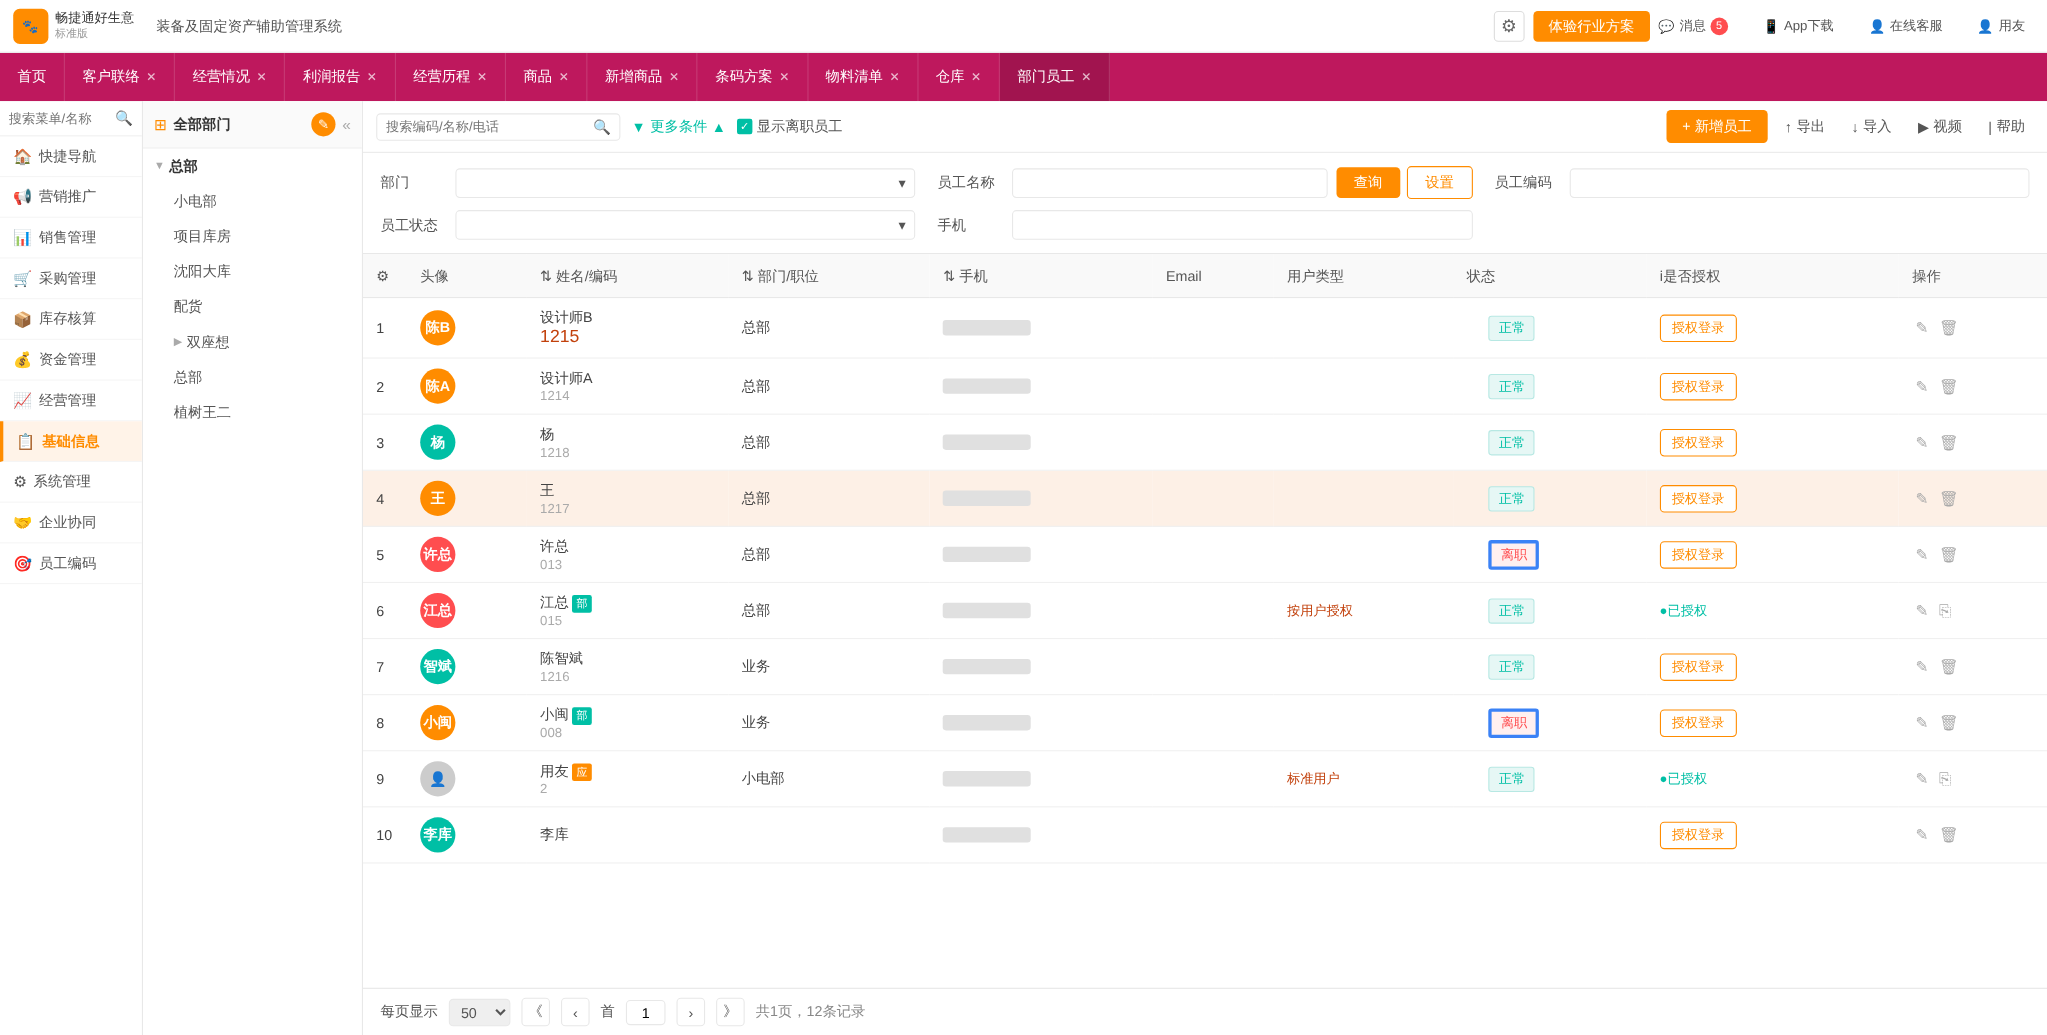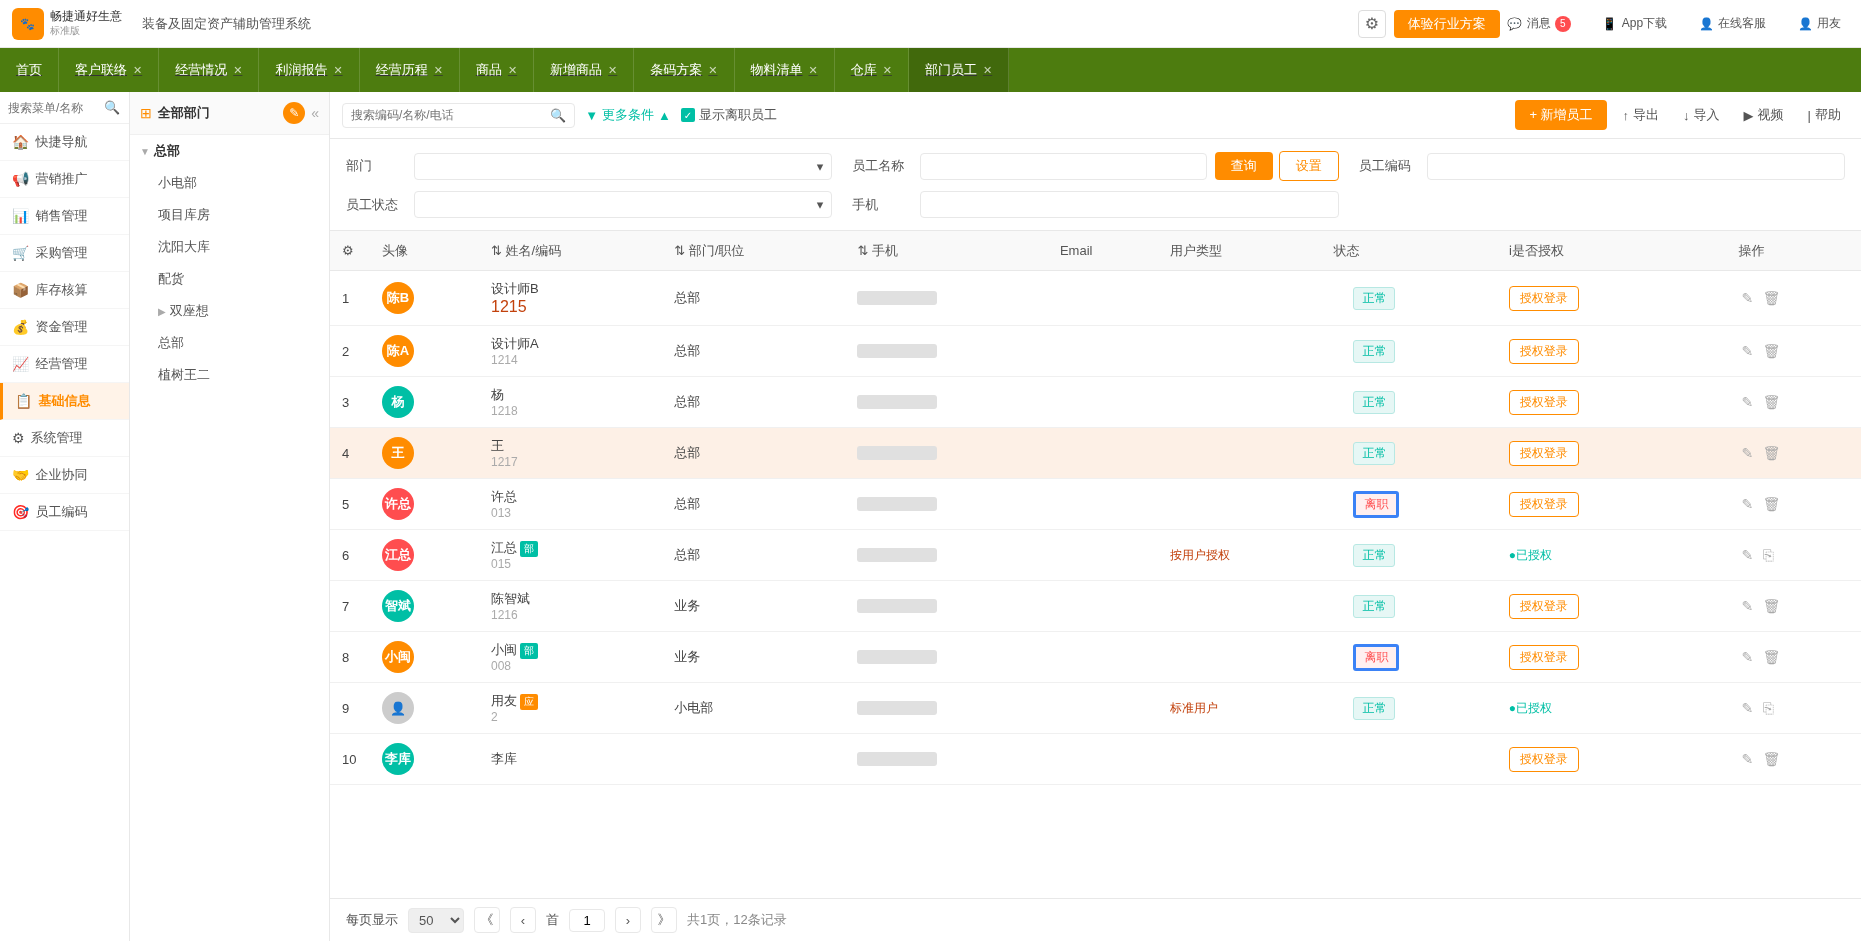--- a/index.html
+++ b/index.html
@@ -84,25 +84,24 @@
       align-items: center;
       justify-content: center;
       cursor: pointer;
       color: #666;
       font-size: 16px;
     }
 
     
     .nav-tabs {
       height: 44px;
-      background: #4d7c0f;
+      background: #be185d;
       display: flex;
       align-items: center;
       padding: 0 0;
-      text-decoration: underline;
     }
     .nav-tab {
       padding: 0 16px;
       height: 44px;
       display: flex;
       align-items: center;
       color: #fff;
       font-size: 13px;
       cursor: pointer;
       white-space: nowrap;
@@ -232,21 +231,21 @@
       align-items: center;
       gap: 10px;
       border-bottom: 1px solid #e8e8e8;
     }
     .search-box {
       display: flex;
       align-items: center;
       border: 1px solid #e8e8e8;
       border-radius: 4px;
       padding: 4px 8px;
-      gap: 19px;
+      gap: 8px;
       background: #fff;
     }
     .search-box input {
       border: none;
       outline: none;
       font-size: 12px;
       color: #555;
       width: 180px;
     }
     .search-icon { color: #aaa; font-size: 13px; }

